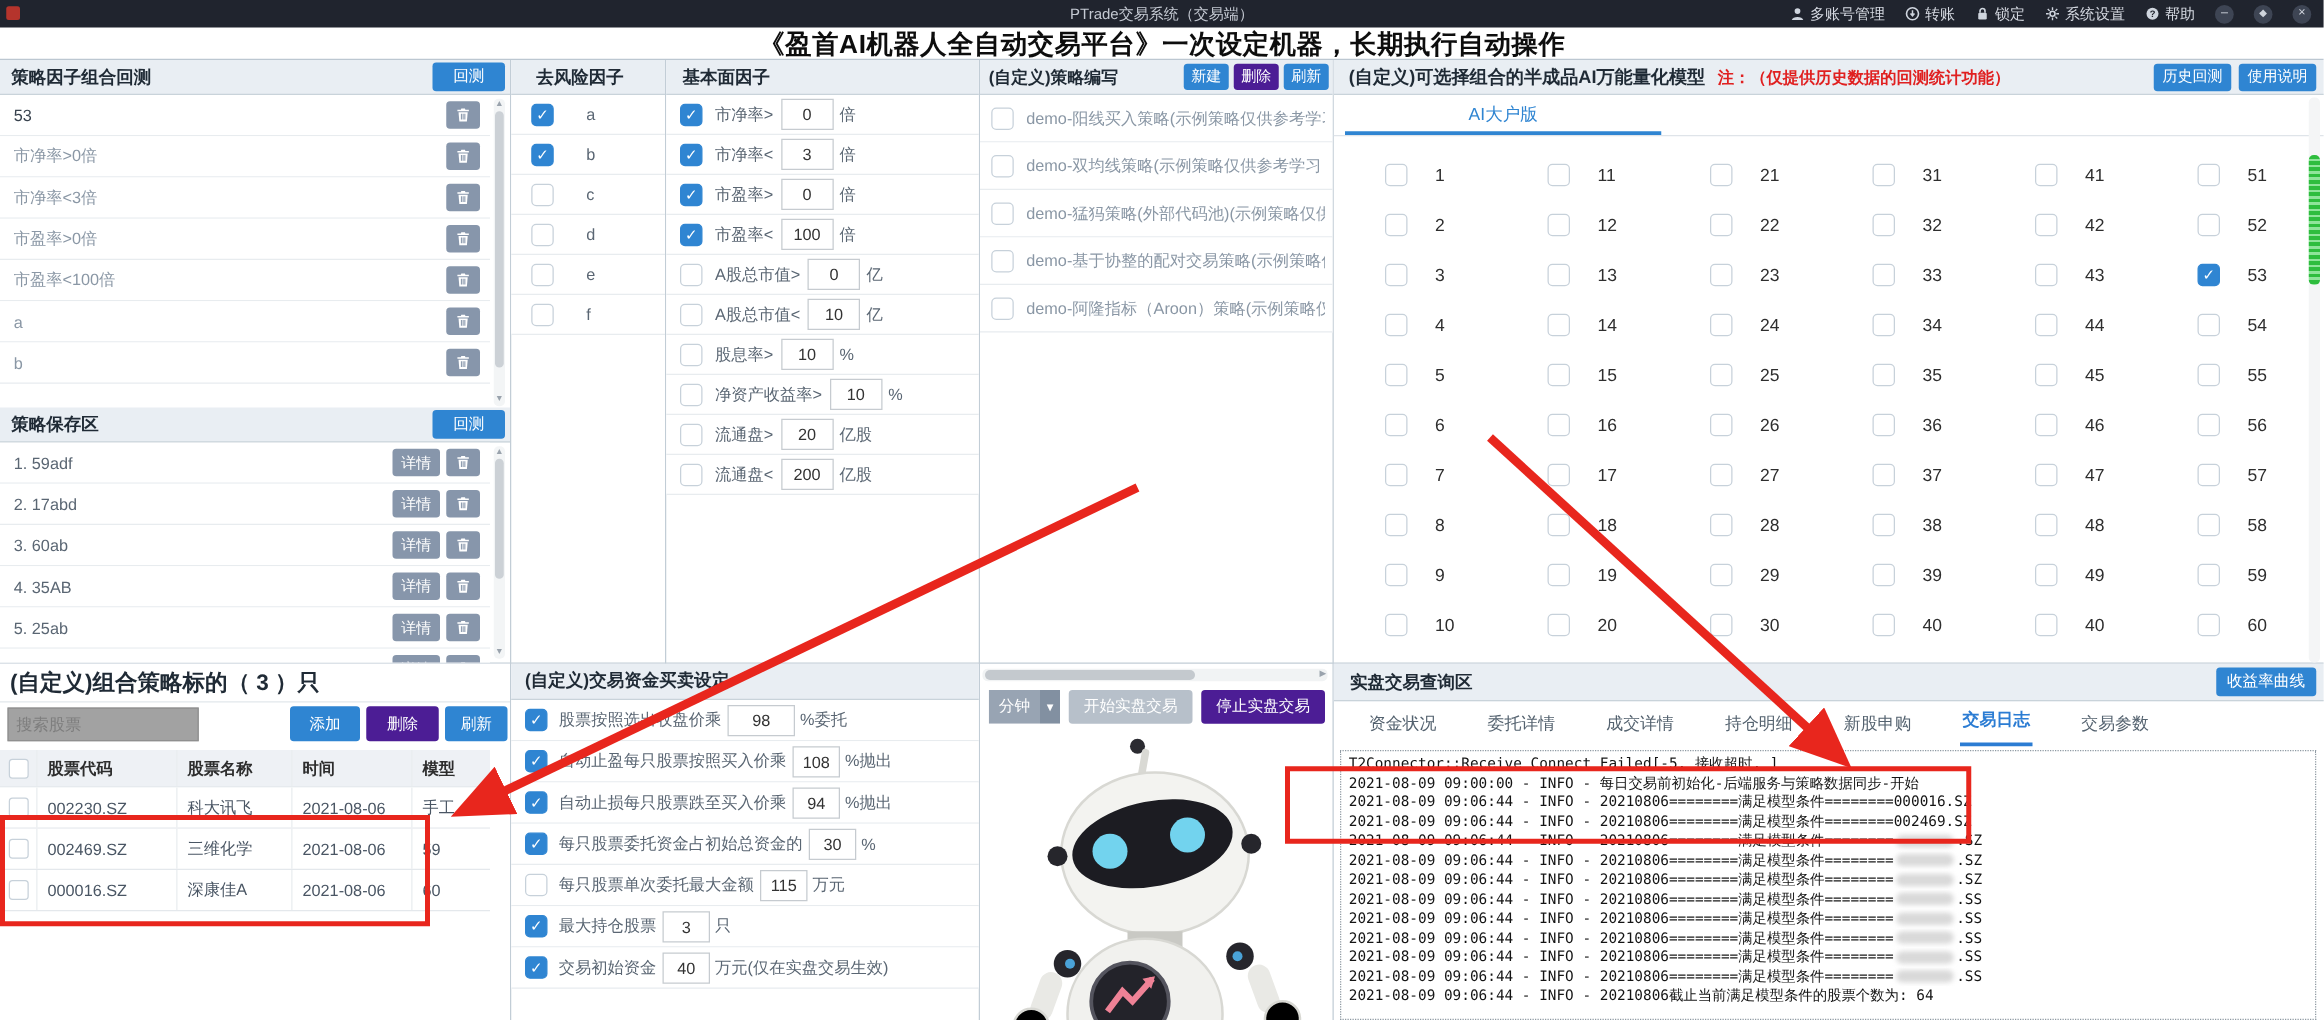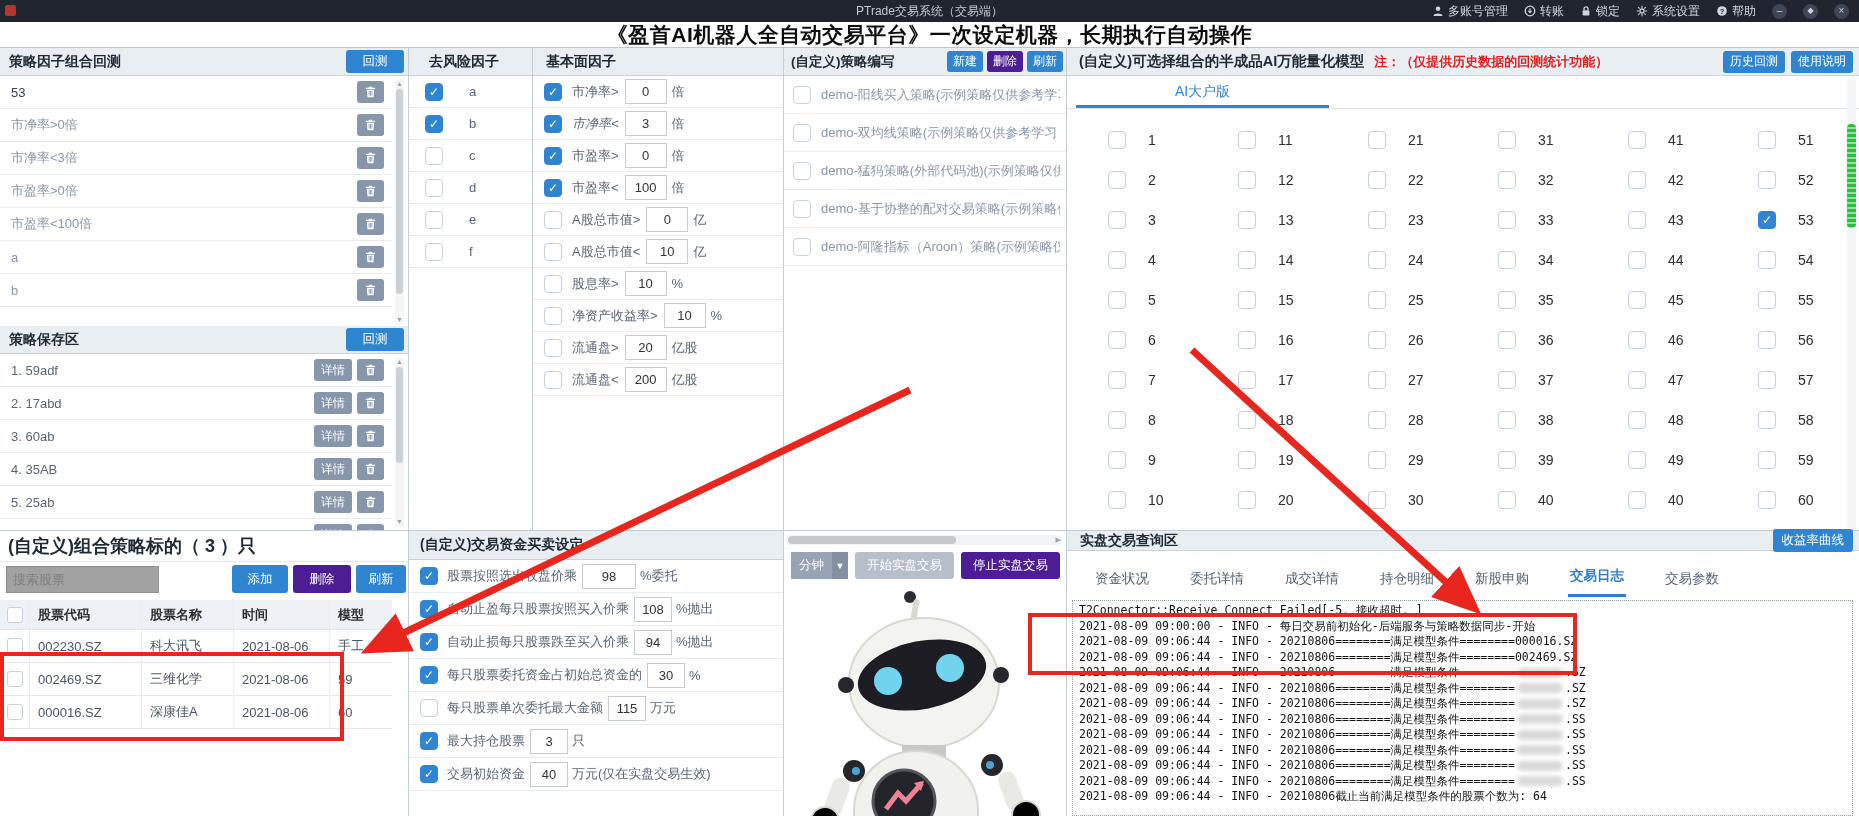--- a/index.html
+++ b/index.html
@@ -390,21 +390,21 @@
   </div>
   <div class="abs" id="fundaList" style="left:533px;top:76px;width:250px">
       <div class="lrow" style="height: 32px;">
         <span class="cb on">✓</span>
         <span class="mid" style="margin: 0px 6px 0px 10px;">市净率&gt;</span>
         <input class="numin" value="0" style="">
         <span class="mid" style="margin-left: 5px;">倍</span>
       </div>
       <div class="lrow" style="height: 32px;">
         <span class="cb on">✓</span>
-        <span class="mid" style="margin: 0px 6px 0px 10px; font-style: italic;">市净率&lt;</span>
+        <span class="mid" style="margin: 0px 6px 0px 10px;">市净率&lt;</span>
         <input class="numin" value="3" style="">
         <span class="mid" style="margin-left: 5px;">倍</span>
       </div>
       <div class="lrow" style="height: 32px;">
         <span class="cb on">✓</span>
         <span class="mid" style="margin: 0px 6px 0px 10px;">市盈率&gt;</span>
         <input class="numin" value="0" style="">
         <span class="mid" style="margin-left: 5px;">倍</span>
       </div>
       <div class="lrow" style="height: 32px;">
@@ -819,21 +819,21 @@
       </div>
       <div class="gcell">
         <span class="cb"></span>
         <span>60</span>
       </div>
     </div>
   <div class="abs" style="left:1847px;top:78px;width:9px;height:452px;background:#f4f5f6;border-radius:4px">
     <span class="abs greenbar" style="left:0;top:46px;width:9px;height:104px"></span>
   </div>
 
-  <div class="abs phead" style="left:1067px;top:531px;width:792px;height:20px;padding:0 6px 0 13px">
+  <div class="abs phead" style="left:1067px;top:531px;width:792px;height:30px;padding:0 6px 0 13px">
     <span>实盘交易查询区</span>
     <button class="btn blue" style="margin-left:auto;height:23px;font-size:12.5px;padding:0 9px">收益率曲线</button>
   </div>
   <div class="abs" id="qtabs" style="left:1067px;top:561px;width:792px;height:36px;display:flex;align-items:flex-end;padding-left:26px">
       <span class="tab">资金状况</span>
       <span class="tab">委托详情</span>
       <span class="tab">成交详情</span>
       <span class="tab">持仓明细</span>
       <span class="tab">新股申购</span>
       <span class="tab active">交易日志</span>

